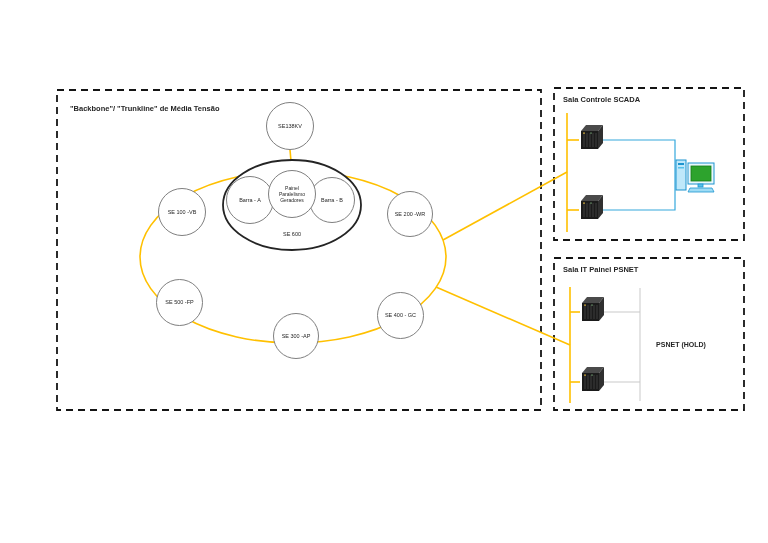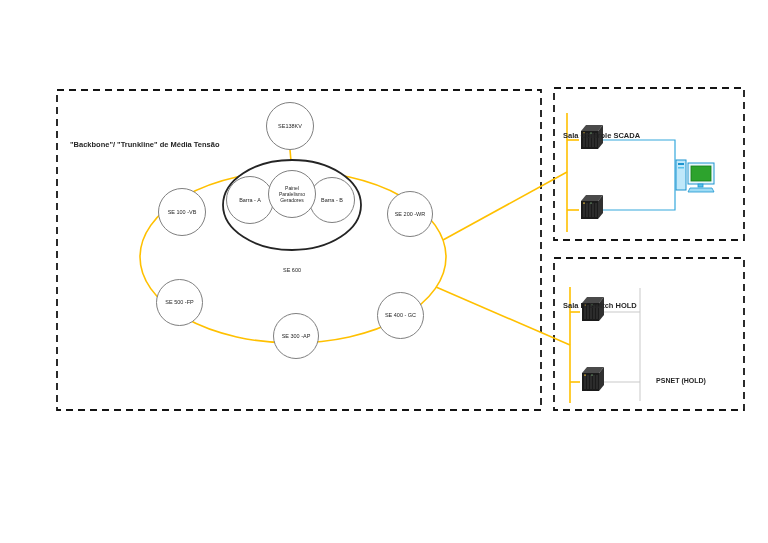--- a/index.html
+++ b/index.html
@@ -9,21 +9,21 @@
     --grayline:#C9C9C9;
     --shape-stroke:#7F7F7F;
     --ink:#262626;
   }
   html,body{margin:0;padding:0;background:#fff;}
   .canvas{
     position:relative;width:768px;height:543px;background:#ffffff;overflow:hidden;
     font-family:"Liberation Sans",sans-serif;color:var(--ink);
   }
   .wires{position:absolute;left:0;top:0;width:768px;height:543px;}
-  .label{position:absolute;color:var(--ink);margin-top:36px;}
+  .label{position:absolute;color:var(--ink);}
   .box-title{font-size:7.5px;font-weight:bold;white-space:nowrap;}
   .net-label{font-size:7px;font-weight:bold;text-align:center;white-space:nowrap;}
   .node{
     position:absolute;border:1.4px solid var(--shape-stroke);border-radius:50%;
     background:#fff;display:flex;align-items:center;justify-content:center;
     text-align:center;box-sizing:border-box;
   }
   .node .nlabel{font-size:5.5px;line-height:1.15;white-space:nowrap;}
   .node .wrap{font-size:5px;line-height:1.25;white-space:normal;padding:0 5px;}
   .se600-label{font-size:5.5px;white-space:nowrap;}
@@ -81,21 +81,21 @@
       <rect x="2" y="10" width="6" height="1.5" fill="#57c1ea"></rect>
       <rect x="12" y="6" width="26" height="21" fill="#e8f7fd" stroke="#1d94cf" stroke-width="1"></rect>
       <rect x="15" y="9" width="20" height="15" fill="var(--screen)" stroke="#157a15" stroke-width="0.8"></rect>
       <rect x="22" y="27" width="5" height="3" fill="#57c1ea" stroke="#1d94cf" stroke-width="0.8"></rect>
       <polygon points="14,31 36,31 38,35 12,35" fill="#9edcf5" stroke="#1d94cf" stroke-width="0.8"></polygon>
     </g>
   </svg>
 
   <div class="label box-title" style="left:70px;top:104px;">"Backbone"/ "Trunkline" de Média Tensão</div>
   <div class="label box-title" style="left:563px;top:95px;">Sala Controle SCADA</div>
-  <div class="label box-title" style="left:563px;top:265px;">Sala IT Switch HOLD</div>
+  <div class="label box-title" style="left:563px;top:265px;">Sala IT Painel PSNET</div>
   <div class="label net-label" style="left:650px;top:341px;width:62px;">PSNET (HOLD)</div>
   <div class="label se600-label" style="left:272px;top:231px;width:40px;text-align:center;">SE 600</div>
 
   <div class="node" style="left:266px;top:102px;width:48px;height:48px;">
     <span class="nlabel">SE138KV</span>
   </div>
   <div class="node" style="left:158px;top:188px;width:48px;height:48px;">
     <span class="nlabel">SE 100 -VB</span>
   </div>
   <div class="node" style="left:387px;top:191px;width:46px;height:46px;">

